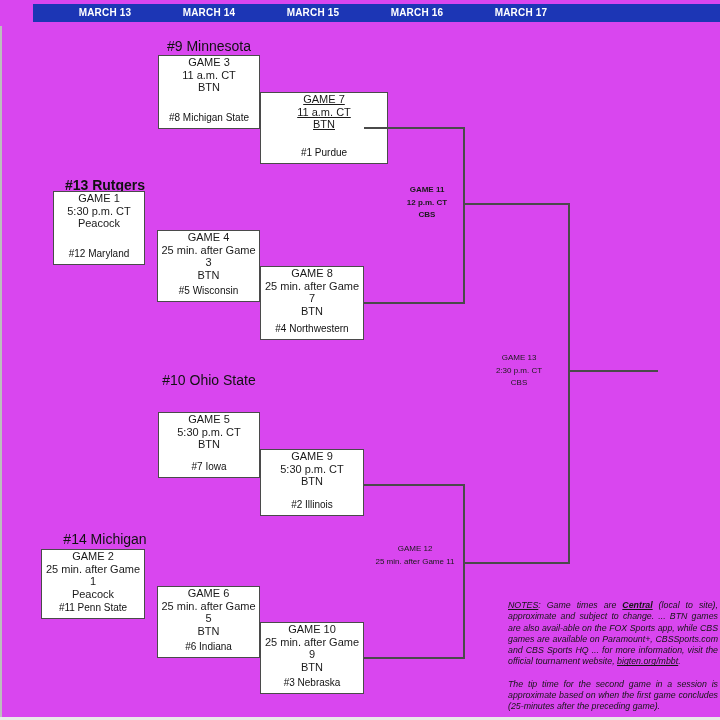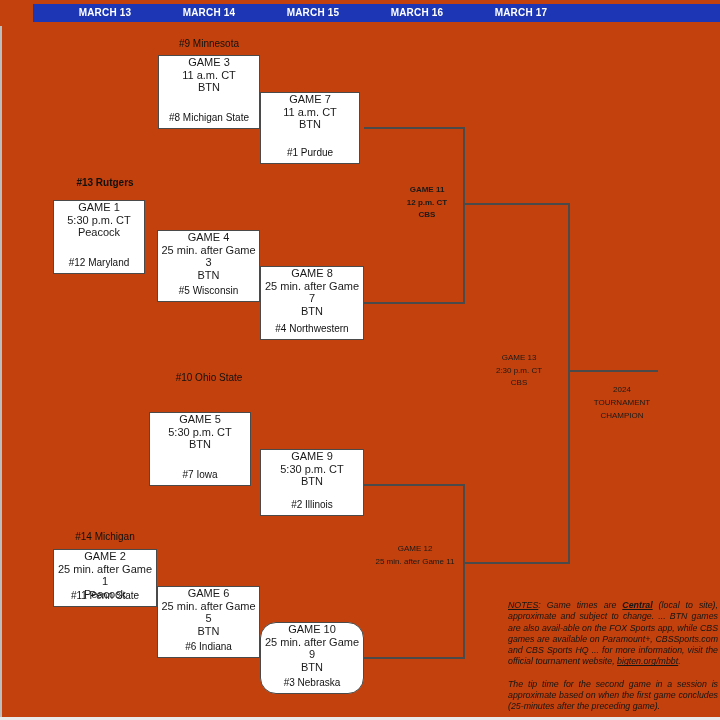--- a/index.html
+++ b/index.html
@@ -1,31 +1,31 @@
 <!DOCTYPE html>
 <html><head>
 <meta charset="utf-8">
 <style>
   html,body{margin:0;padding:0;background:#fff;}
-  #screen{position:relative;width:720px;height:720px;background:#c2410c;overflow:hidden;
+  #screen{position:relative;width:720px;height:720px;background:#d946ef;overflow:hidden;
           font-family:"Liberation Sans","DejaVu Sans",sans-serif;color:#1a1a1a;}
   
   .edge-left{position:absolute;left:0;top:26px;width:2px;height:694px;background:#bdbdbd;}
   .edge-bottom{position:absolute;left:0;bottom:0;width:720px;height:3px;background:#e9e9e9;}
   
   .hdr-bar{position:absolute;left:33px;top:4px;width:687px;height:18px;background:#1c36b5;}
   .hdr-cell{position:absolute;top:4px;height:18px;width:104px;line-height:18px;text-align:center;
             color:#ffffff;font-size:10px;font-weight:700;letter-spacing:0.2px;}
   
   .line{position:absolute;background:#4a4a4a;}
   
   .gbox{position:absolute;box-sizing:border-box;border:1.5px solid #4a4a4a;background:#fff;text-align:center;}
   .ginfo{font-size:11px;line-height:12.5px;color:#1a1a1a;}
   .gteam{position:absolute;left:0;right:0;bottom:5px;font-size:10px;color:#111;}
-  .seed{position:absolute;text-align:center;font-size:10px;color:#111;}
+  .seed{position:absolute;text-align:center;font-size:14px;color:#111;}
   .gfree{position:absolute;text-align:center;font-size:8px;line-height:12.5px;color:#1a1a1a;}
   .champ{position:absolute;text-align:center;font-size:8px;line-height:13px;color:#1a1a1a;}
   
   .notes{position:absolute;left:508px;top:600px;width:210px;font-size:8.8px;line-height:11.3px;
          font-style:italic;text-align:justify;color:#151515;}
   .notes p{margin:0 0 11px 0;}
   .u{text-decoration:underline;margin-top:48px;}
   .bu{font-weight:700;text-decoration:underline;}
 </style>
 </head>
@@ -40,29 +40,29 @@
   <div class="hdr-cell" style="left:157px;">MARCH 14</div>
   <div class="hdr-cell" style="left:261px;">MARCH 15</div>
   <div class="hdr-cell" style="left:365px;">MARCH 16</div>
   <div class="hdr-cell" style="left:469px;">MARCH 17</div>
 
   <div class="seed" style="left:158px;top:38px;width:102px;">#9 Minnesota</div>
   <div class="seed" style="left:53px;top:177px;width:104px;font-weight:bold;">#13 Rutgers</div>
   <div class="seed" style="left:158px;top:372px;width:102px;">#10 Ohio State</div>
   <div class="seed" style="left:53px;top:531px;width:104px;">#14 Michigan</div>
 
-  <div class="gbox" style="left:53px;top:200px;width:92px;height:74px;">
+  <div class="gbox" style="left:53px;top:191px;width:92px;height:74px;">
     <div class="ginfo">
       <div>GAME 1</div>
       <div>5:30 p.m. CT</div>
       <div>Peacock</div>
     </div>
     <div class="gteam">#12 Maryland</div>
   </div>
-  <div class="gbox" style="left:53px;top:549px;width:104px;height:58px;">
+  <div class="gbox" style="left:41px;top:549px;width:104px;height:70px;">
     <div class="ginfo">
       <div>GAME 2</div>
       <div>25 min. after Game 1</div>
       <div>Peacock</div>
     </div>
     <div class="gteam">#11 Penn State</div>
   </div>
 
   <div class="gbox" style="left:158px;top:55px;width:102px;height:74px;">
     <div class="ginfo">
@@ -73,38 +73,38 @@
     <div class="gteam">#8 Michigan State</div>
   </div>
   <div class="gbox" style="left:157px;top:230px;width:103px;height:72px;">
     <div class="ginfo">
       <div>GAME 4</div>
       <div>25 min. after Game 3</div>
       <div>BTN</div>
     </div>
     <div class="gteam">#5 Wisconsin</div>
   </div>
-  <div class="gbox" style="left:149px;top:412px;width:102px;height:74px;">
+  <div class="gbox" style="left:158px;top:412px;width:102px;height:66px;">
     <div class="ginfo">
       <div>GAME 5</div>
       <div>5:30 p.m. CT</div>
       <div>BTN</div>
     </div>
     <div class="gteam">#7 Iowa</div>
   </div>
   <div class="gbox" style="left:157px;top:586px;width:103px;height:72px;">
     <div class="ginfo">
       <div>GAME 6</div>
       <div>25 min. after Game 5</div>
       <div>BTN</div>
     </div>
     <div class="gteam">#6 Indiana</div>
   </div>
 
-  <div class="gbox" style="left:260px;top:92px;width:100px;height:72px;">
+  <div class="gbox" style="left:260px;top:92px;width:128px;height:72px;text-decoration:underline;">
     <div class="ginfo">
       <div>GAME 7</div>
       <div>11 a.m. CT</div>
       <div>BTN</div>
     </div>
     <div class="gteam">#1 Purdue</div>
   </div>
   <div class="gbox" style="left:260px;top:266px;width:104px;height:74px;">
     <div class="ginfo">
       <div>GAME 8</div>
@@ -114,21 +114,21 @@
     <div class="gteam">#4 Northwestern</div>
   </div>
   <div class="gbox" style="left:260px;top:449px;width:104px;height:67px;">
     <div class="ginfo">
       <div>GAME 9</div>
       <div>5:30 p.m. CT</div>
       <div>BTN</div>
     </div>
     <div class="gteam">#2 Illinois</div>
   </div>
-  <div class="gbox" style="left:260px;top:622px;width:104px;height:72px;border-radius:16px;">
+  <div class="gbox" style="left:260px;top:622px;width:104px;height:72px;">
     <div class="ginfo">
       <div>GAME 10</div>
       <div>25 min. after Game 9</div>
       <div>BTN</div>
     </div>
     <div class="gteam">#3 Nebraska</div>
   </div>
 
   <div class="line" style="left:364px;top:127px;width:101px;height:2px;"></div>
   <div class="line" style="left:364px;top:302px;width:101px;height:2px;"></div>
@@ -150,23 +150,18 @@
   </div>
   <div class="gfree" style="left:366px;top:543px;width:98px;">
     <div>GAME 12</div>
     <div>25 min. after Game 11</div>
   </div>
   <div class="gfree" style="left:470px;top:352px;width:98px;">
     <div>GAME 13</div>
     <div>2:30 p.m. CT</div>
     <div>CBS</div>
   </div>
-  <div class="champ" style="left:573px;top:383px;width:98px;">
-    <div>2024</div>
-    <div>TOURNAMENT</div>
-    <div>CHAMPION</div>
-  </div>
 
   <div class="notes">
     <p><span class="u">NOTES</span><span>: Game times are </span><span class="bu">Central</span><span> (local to site), approximate and subject to change. ... BTN games are also avail-able on the FOX Sports app, while CBS games are available on Paramount+, CBSSports.com and CBS Sports HQ ... for more information, visit the official tournament website, </span><span class="u">bigten.org/mbbt</span><span>.</span></p>
     <p>The tip time for the second game in a session is approximate based on when the first game concludes (25-minutes after the preceding game).</p>
   </div>
 </div>
 
 </body></html>

